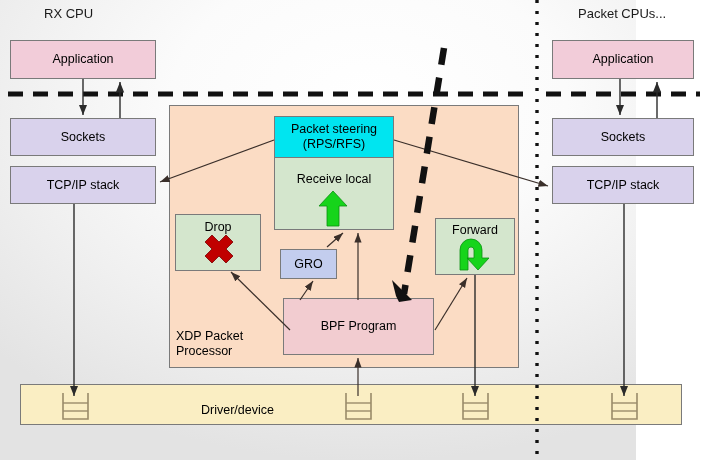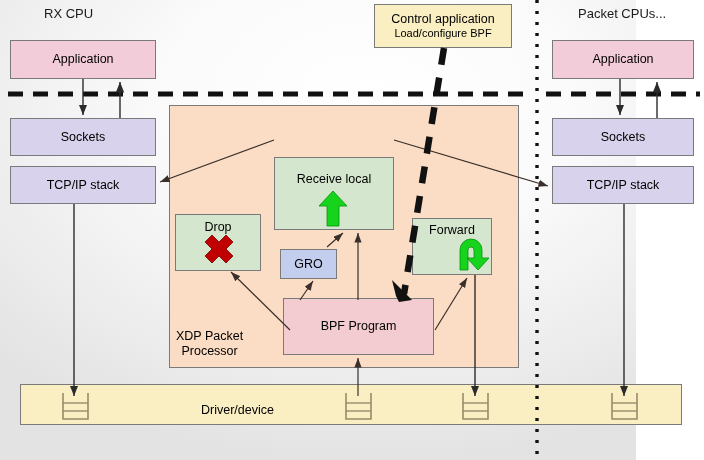--- a/index.html
+++ b/index.html
@@ -28,62 +28,62 @@
   .cream{background:#faeec3;}
   .peach{background:#fbdcc4;}
   .green{background:#d4e6cd;}
   .cyan{background:#00e5f0;}
   .blue{background:#c3cdee;}
   .rose{background:#f2ccd0;}
   svg.overlay{position:absolute;left:0;top:0;width:704px;height:460px;pointer-events:none;}
   .two-line{flex-direction:column;}
   .sub{font-size:11px;}
   .xdp-label{
-    position:absolute;font-size:12.5px;color:#000;line-height:1.2;text-align:center;
+    position:absolute;font-size:12.5px;color:#000;line-height:1.2;text-align:left;
   }
 </style>
 </head>
 <body>
 
 <div id="stage">
 
   <div class="lbl" style="left:44px;top:6px;">RX CPU</div>
   <div class="lbl" style="left:578px;top:6px;">Packet CPUs...</div>
 
   <div class="box pink" style="left:10px;top:40px;width:146px;height:39px;">Application</div>
   <div class="box purple" style="left:10px;top:118px;width:146px;height:38px;">Sockets</div>
   <div class="box purple" style="left:10px;top:166px;width:146px;height:38px;">TCP/IP stack</div>
 
   <div class="box pink" style="left:552px;top:40px;width:142px;height:39px;">Application</div>
   <div class="box purple" style="left:552px;top:118px;width:142px;height:38px;">Sockets</div>
   <div class="box purple" style="left:552px;top:166px;width:142px;height:38px;">TCP/IP stack</div>
 
-  <div class="box cream two-line" style="left:374px;top:4px;width:138px;height:44px;padding:3px 4px;">
-    <span>Control application</span>
-    <span class="sub">Load/configure BPF</span>
-  </div>
 
   <div class="box peach" style="left:169px;top:105px;width:350px;height:263px;display:block;"></div>
   <div class="xdp-label" style="left:176px;top:329px;">
     <div>XDP Packet</div>
     <div>Processor</div>
   </div>
 
   <div class="box green" style="left:274px;top:157px;width:120px;height:73px;display:block;">
     <div style="padding-top:14px;font-size:12.5px;">Receive local</div>
   </div>
 
+  <div class="box cyan two-line" style="left:274px;top:116px;width:120px;height:42px;">
+    <span>Packet steering</span>
+    <span>(RPS/RFS)</span>
+  </div>
 
   <div class="box blue" style="left:280px;top:249px;width:57px;height:30px;">GRO</div>
 
   <div class="box green" style="left:175px;top:214px;width:86px;height:57px;display:block;">
     <div style="padding-top:5px;">Drop</div>
   </div>
 
-  <div class="box green" style="left:412px;top:218px;width:80px;height:57px;display:block;">
+  <div class="box green" style="left:435px;top:218px;width:80px;height:57px;display:block;">
     <div style="padding-top:4px;">Forward</div>
   </div>
 
   <div class="box rose two-line" style="left:283px;top:298px;width:151px;height:57px;">
     <span>BPF Program</span>
   </div>
 
   <div class="box cream" style="left:20px;top:384px;width:662px;height:41px;">
     <span style="position:absolute;left:180px;margin-top:12px;">Driver/device</span>
   </div>

